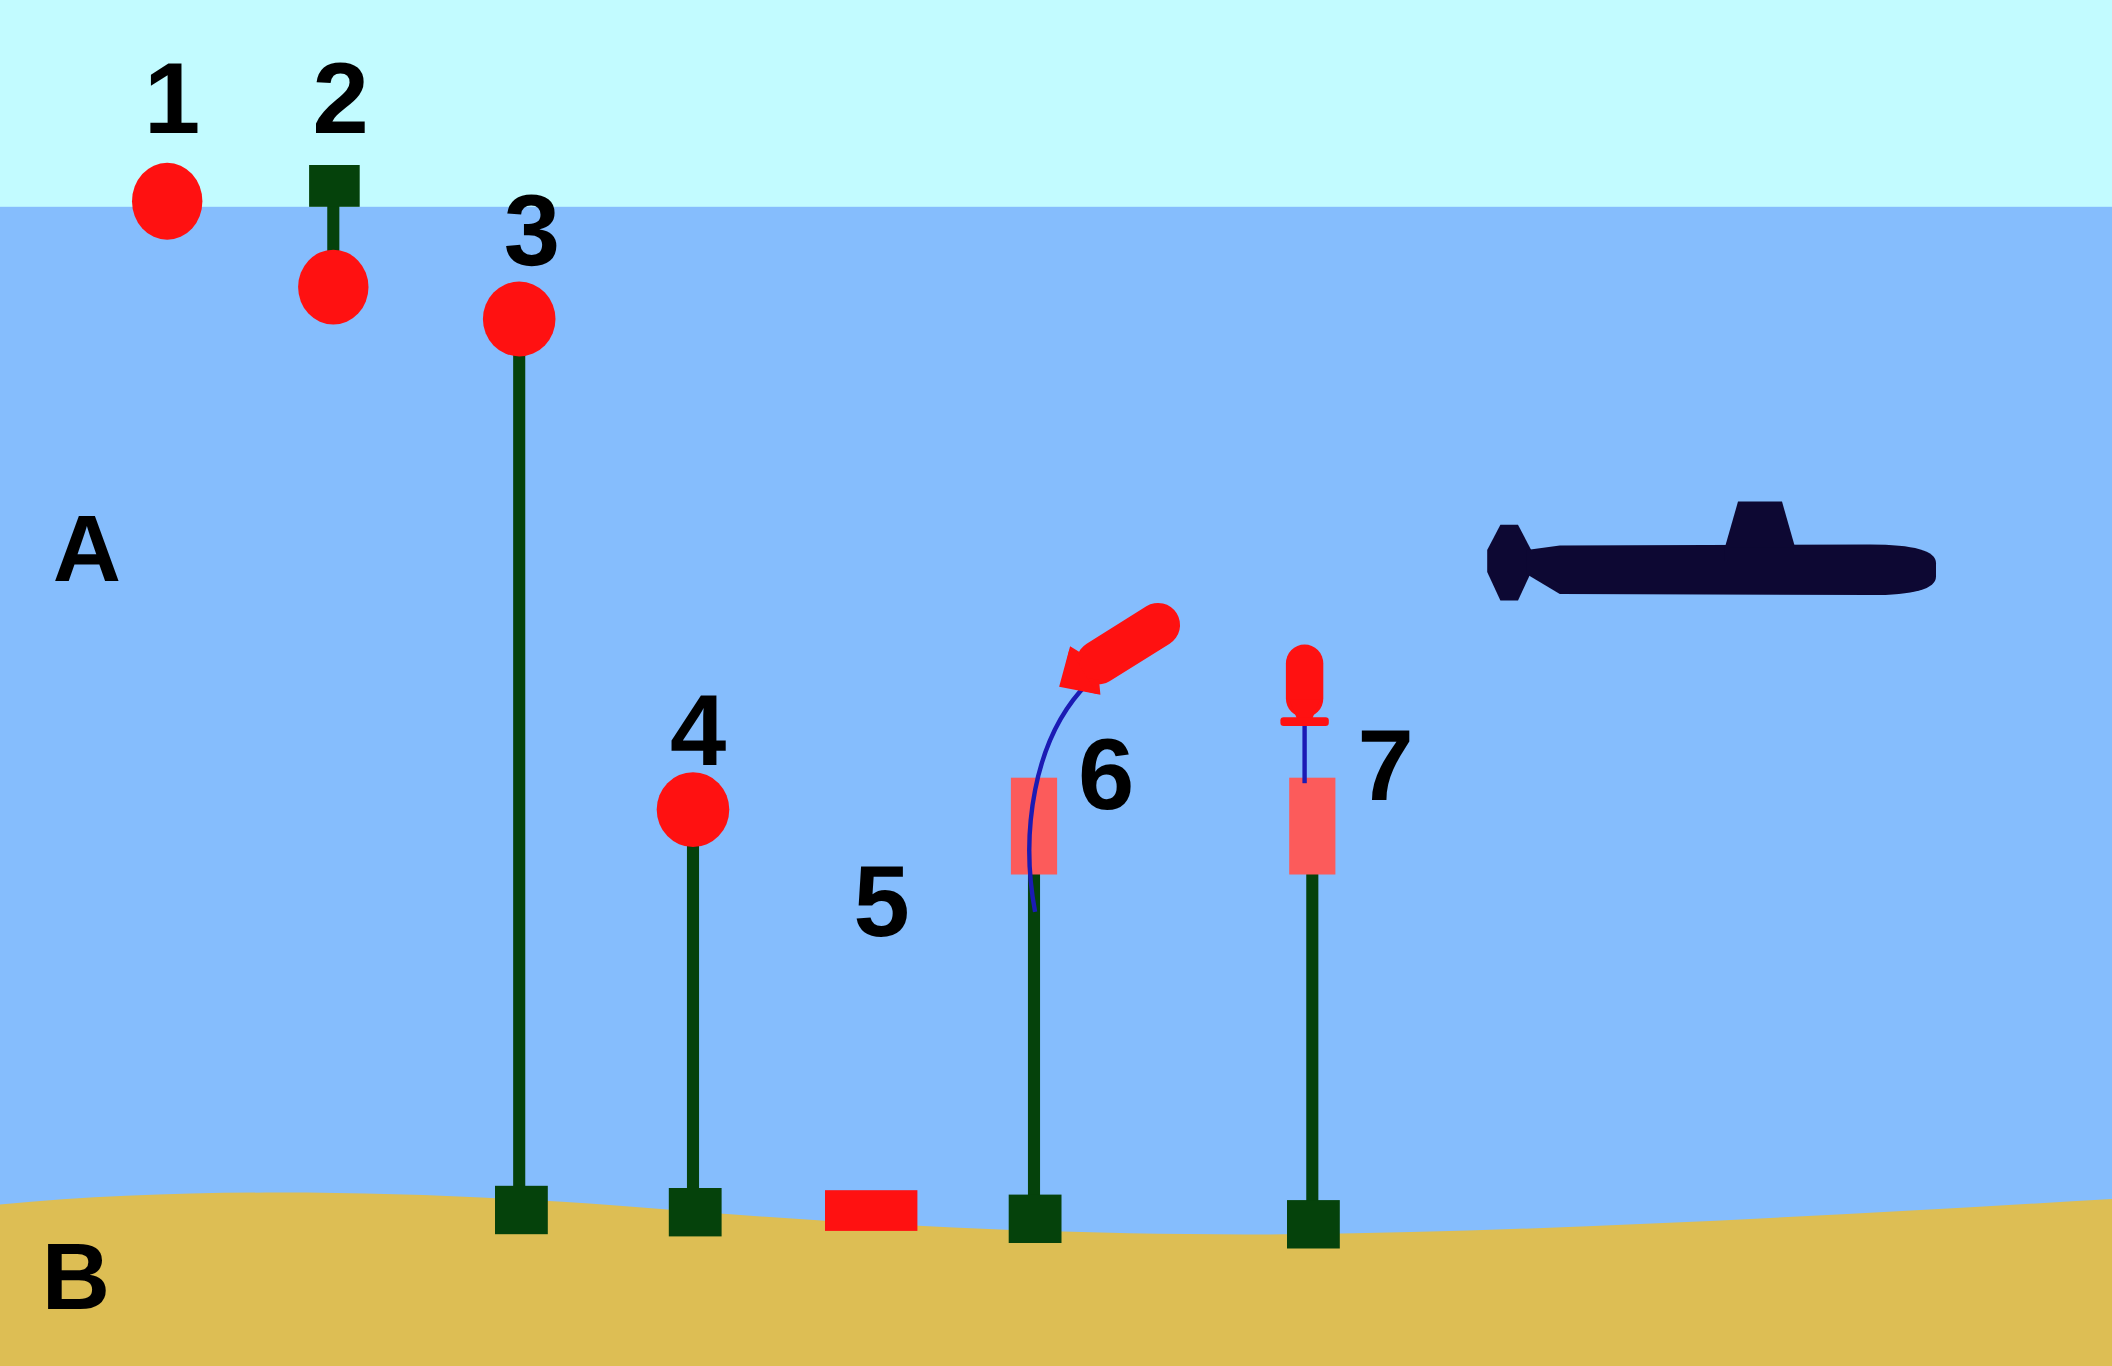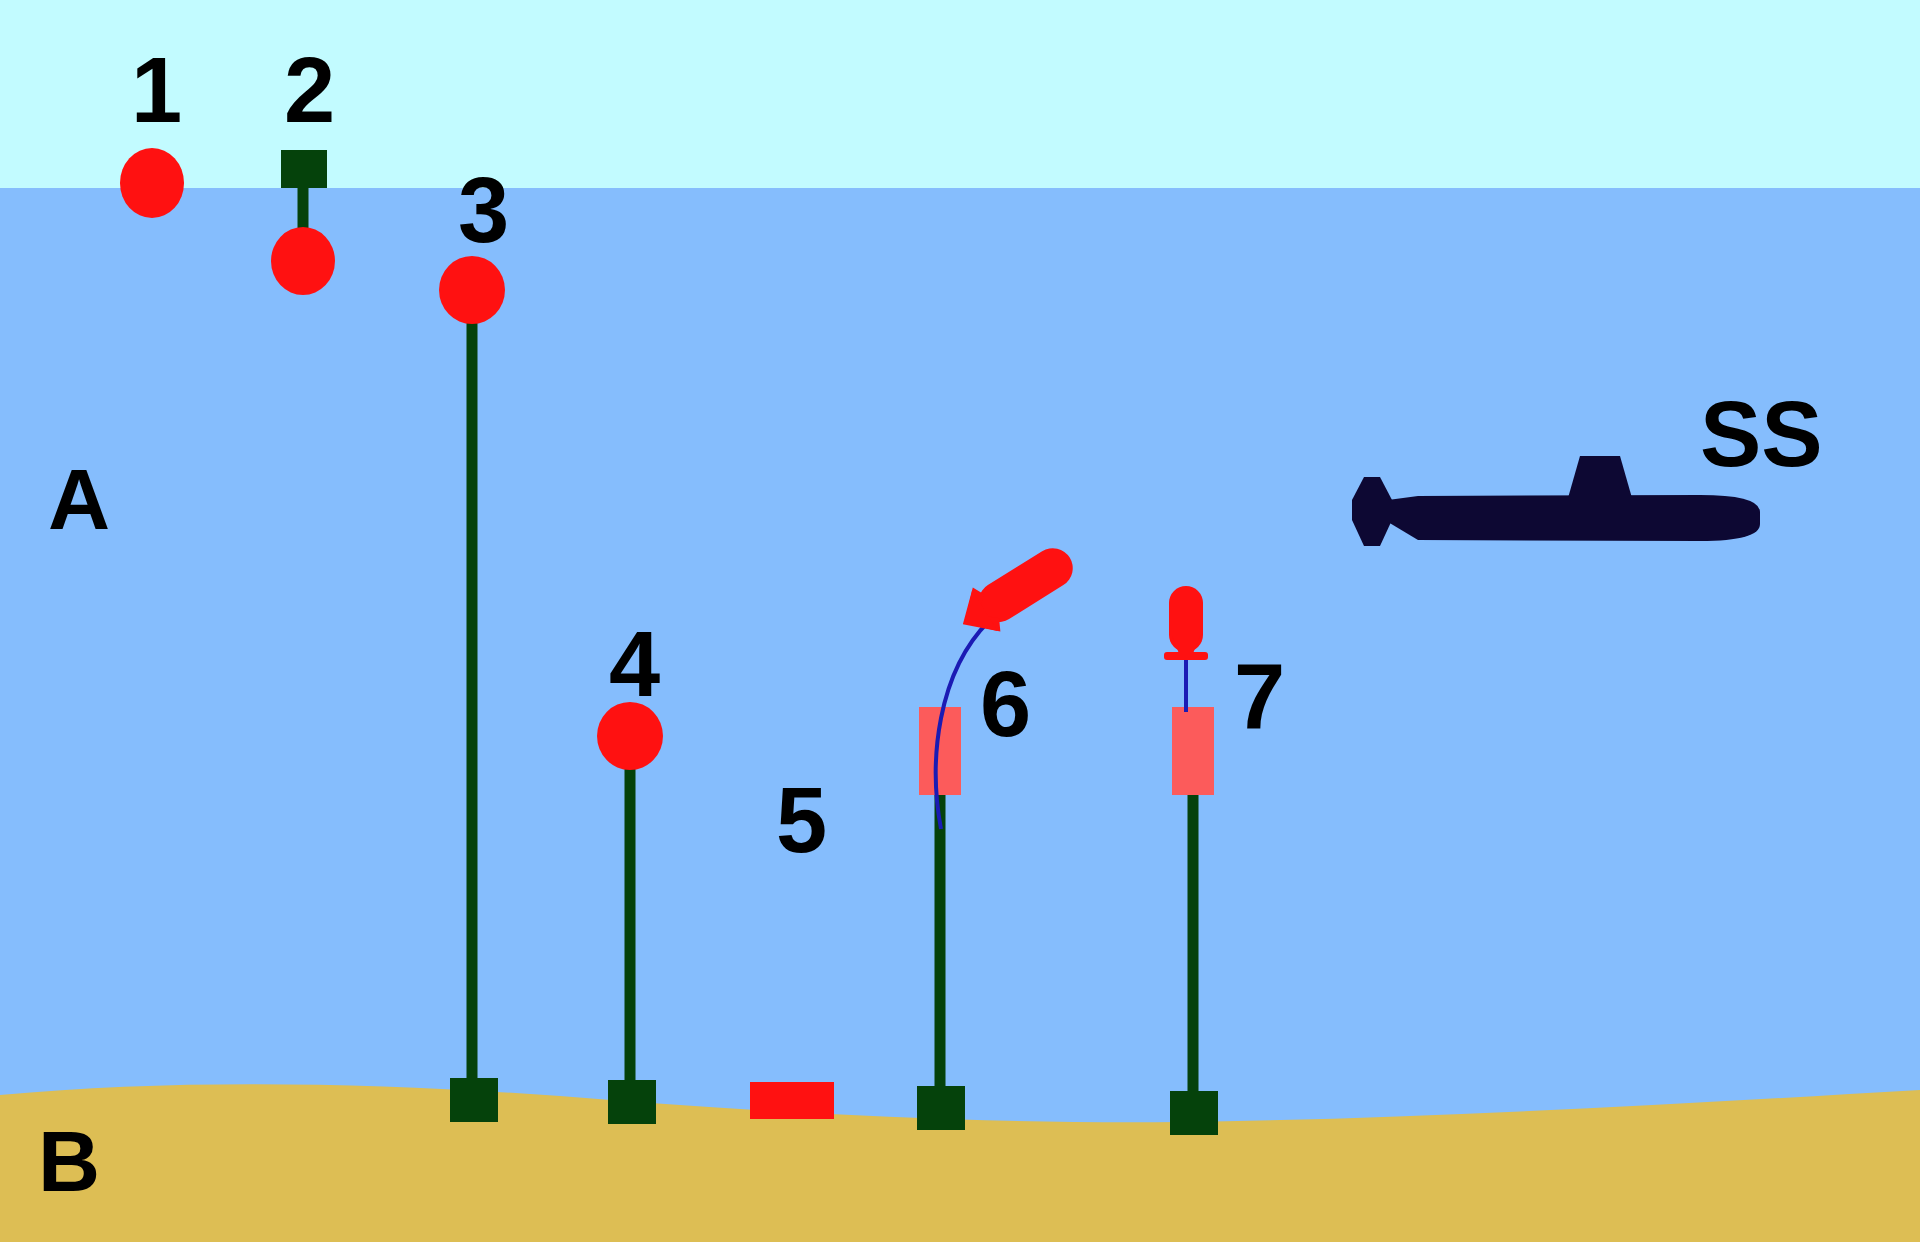--- a/index.html
+++ b/index.html
@@ -123,15 +123,14 @@
   <div class="lbl lbl-num" style="left:776px; top:774px;">5</div>
 
   <div class="lbl lbl-num" style="left:980px; top:658px;">6</div>
 
   <div class="lbl lbl-num" style="left:1234px; top:650px;">7</div>
 
   <div class="lbl lbl-zone" style="left:48px; top:456px;">A</div>
 
   <div class="lbl lbl-zone" style="left:38px; top:1118px;">B</div>
 
-  <div class="lbl lbl-ss" style="left:1700px; top:388px;">SS</div>
 
 </div>
 
 </body></html>

